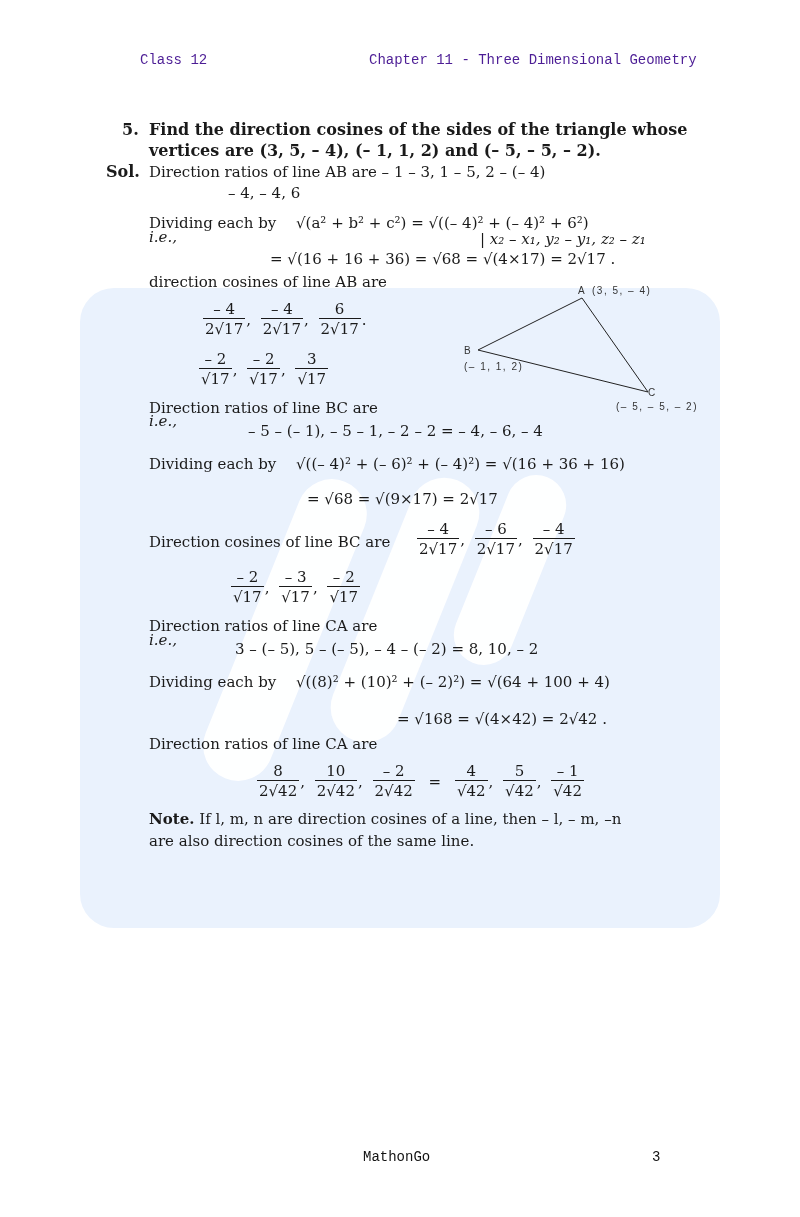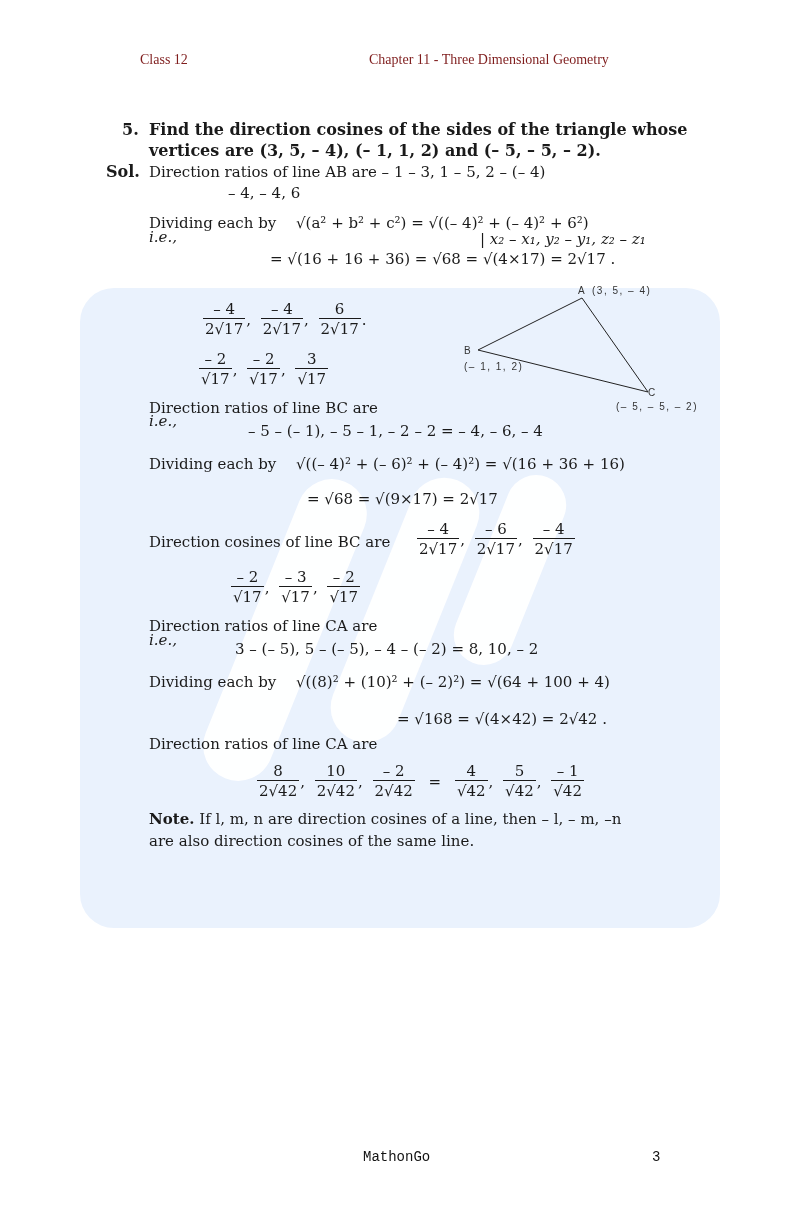--- a/index.html
+++ b/index.html
@@ -1,18 +1,18 @@
 <!DOCTYPE html>
 <html><head>
 <meta charset="utf-8">
 <style>
   html, body { margin:0; padding:0; background:#ffffff; }
   body { width:800px; height:1217px; position:relative; overflow:hidden;
          font-family:"DejaVu Serif","Liberation Serif",serif; color:#1a1a1a; }
-  .hdr { position:absolute; top:52px; font-family:Liberation Serif, serif; font-size:14px; color:#7f1d1d; }
+  .hdr { position:absolute; top:52px; font-family:Liberation Mono, monospace; font-size:14px; color:#4c1d95; }
   .bg-panel { position:absolute; left:80px; top:288px; width:640px; height:640px;
               background:#eaf2fd; border-radius:34px; }
   .wm { position:absolute; background:#ffffff; border-radius:40px; opacity:0.95; }
   .content { position:absolute; left:0; top:0; width:800px; height:1217px; }
   .line { position:absolute; font-size:15px; white-space:nowrap; line-height:18px; }
   .bold { font-weight:bold; font-size:16px; }
   .it { font-style:italic;margin-top:44px; }
   .frac { display:inline-block; vertical-align:middle; text-align:center; margin:0 1px; }
   .frac .n { display:block; padding:0 2px; border-bottom:1px solid #1a1a1a; line-height:18px; }
   .frac .d { display:block; padding:0 2px; line-height:20px; }
@@ -38,20 +38,21 @@
 
   <div class="line bold" style="left:106px;top:163px">Sol.</div>
   <div class="line" style="left:149px;top:163px">Direction ratios of line AB are – 1 – 3, 1 – 5, 2 – (– 4)</div>
   <div class="line it" style="left:149px;top:184px">i.e.,</div>
   <div class="line" style="left:228px;top:184px">– 4, – 4, 6</div>
   <div class="line it" style="left:480px;top:186px">| x₂ – x₁, y₂ – y₁, z₂ – z₁</div>
 
   <div class="line" style="left:149px;top:214px">Dividing each by</div>
   <div class="line" style="left:296px;top:214px">√(a² + b² + c²) = √((– 4)² + (– 4)² + 6²)</div>
   <div class="line" style="left:270px;top:250px">= √(16 + 16 + 36) = √68 = √(4×17) = 2√17 .</div>
+  <div class="line" style="left:149px;top:273px">direction cosines of line AB are</div>
 
   <div class="line" style="left:202px;top:300px">
     <span class="frac"><span class="n">– 4</span><span class="d">2√17</span></span><span class="comma">,</span>
     <span class="frac"><span class="n">– 4</span><span class="d">2√17</span></span><span class="comma">,</span>
     <span class="frac"><span class="n">6</span><span class="d">2√17</span></span><span class="comma">.</span>
   </div>
   <div class="line it" style="left:149px;top:368px">i.e.,</div>
   <div class="line" style="left:198px;top:350px">
     <span class="frac"><span class="n">– 2</span><span class="d">√17</span></span><span class="comma">,</span>
     <span class="frac"><span class="n">– 2</span><span class="d">√17</span></span><span class="comma">,</span>

